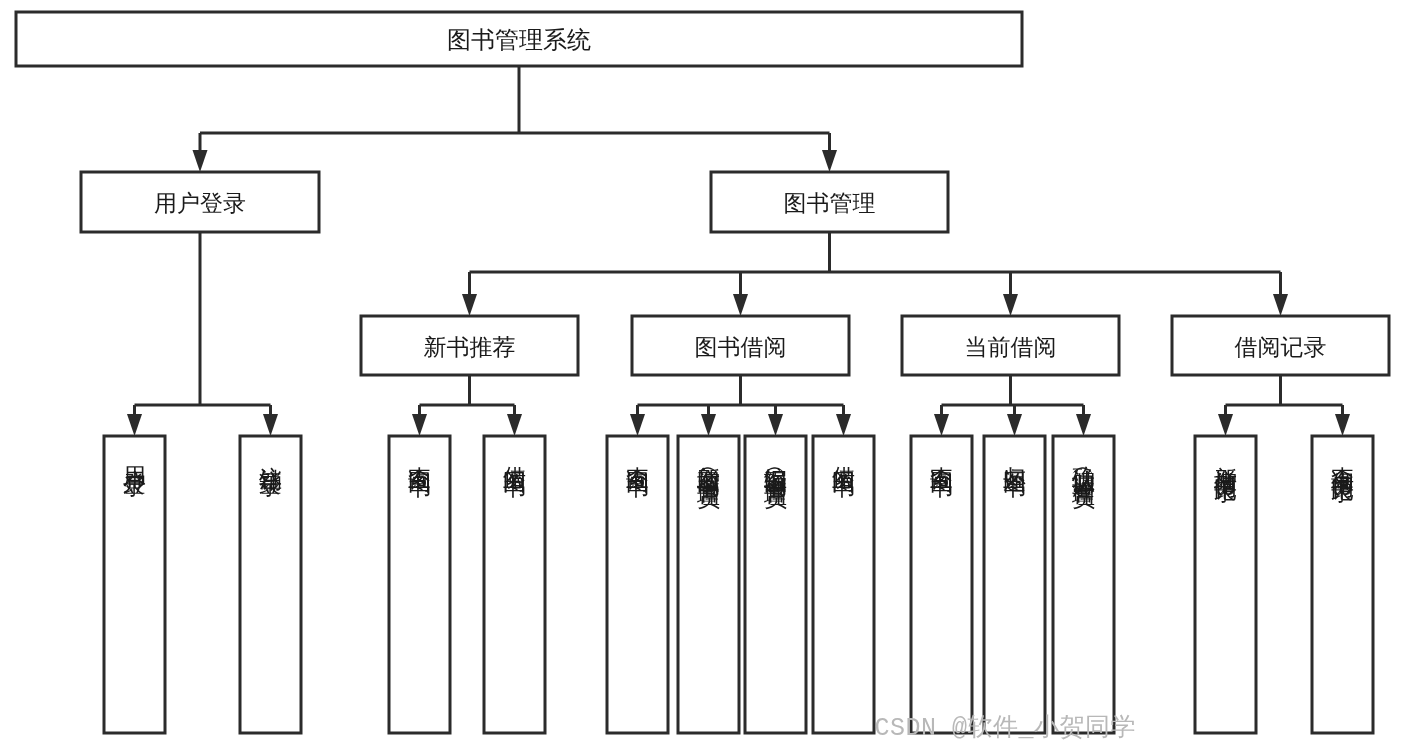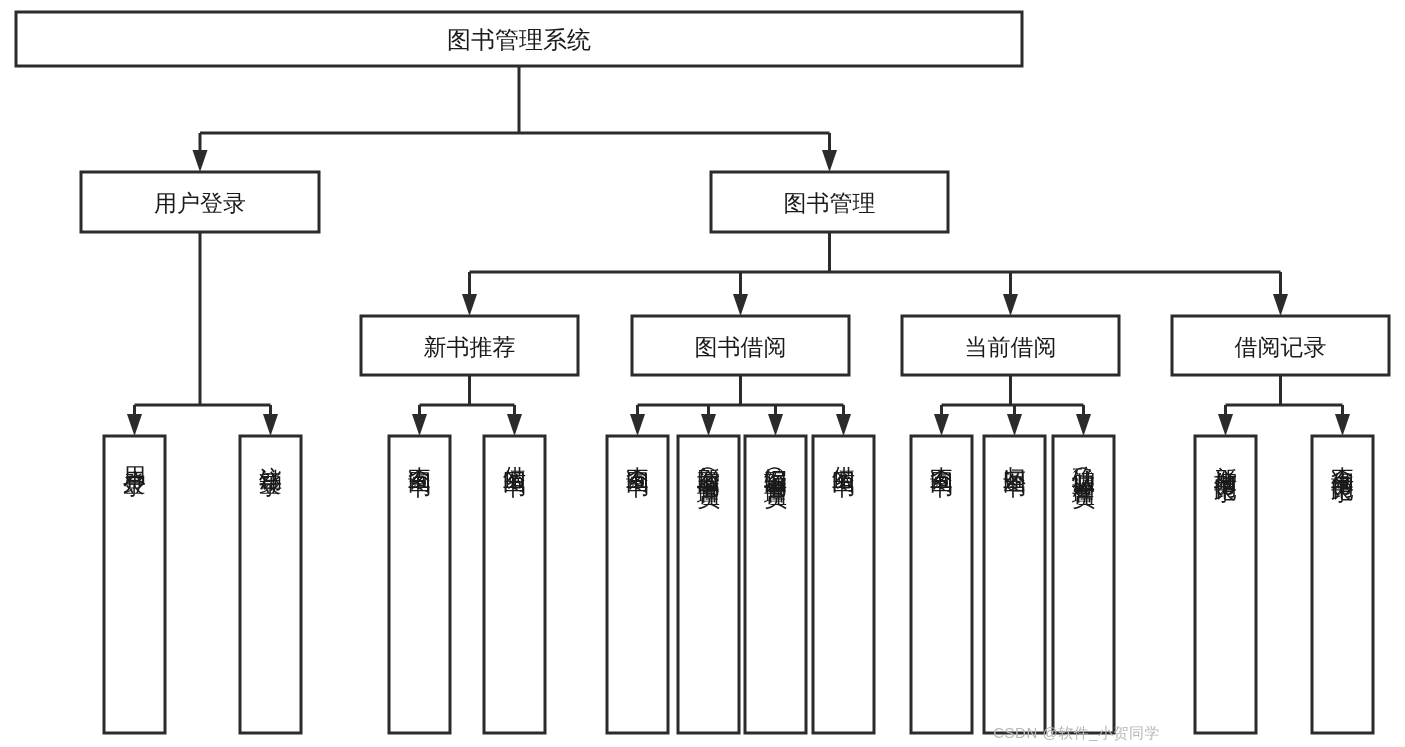--- a/index.html
+++ b/index.html
@@ -71,24 +71,24 @@
     text-orientation: upright;
     font-family: "DejaVu Sans", "Liberation Sans", sans-serif;
     font-size: 23px;
     line-height: 1.08;
     letter-spacing: 3px;
     color: #1a1a1a;
     white-space: nowrap;
   }
   .watermark {
     position: absolute;
-    right: 0;
+    right: 24px;
     bottom: 4px;
-    font-family: Liberation Sans, sans-serif;
-    font-size: 15px;
+    font-family: Liberation Mono, monospace;
+    font-size: 25px;
     color: #b8b8b8;
     letter-spacing: 0.5px;
     white-space: nowrap;
   }
 </style>
 </head>
 <body>
 
 <div id="diagram-root">
 

